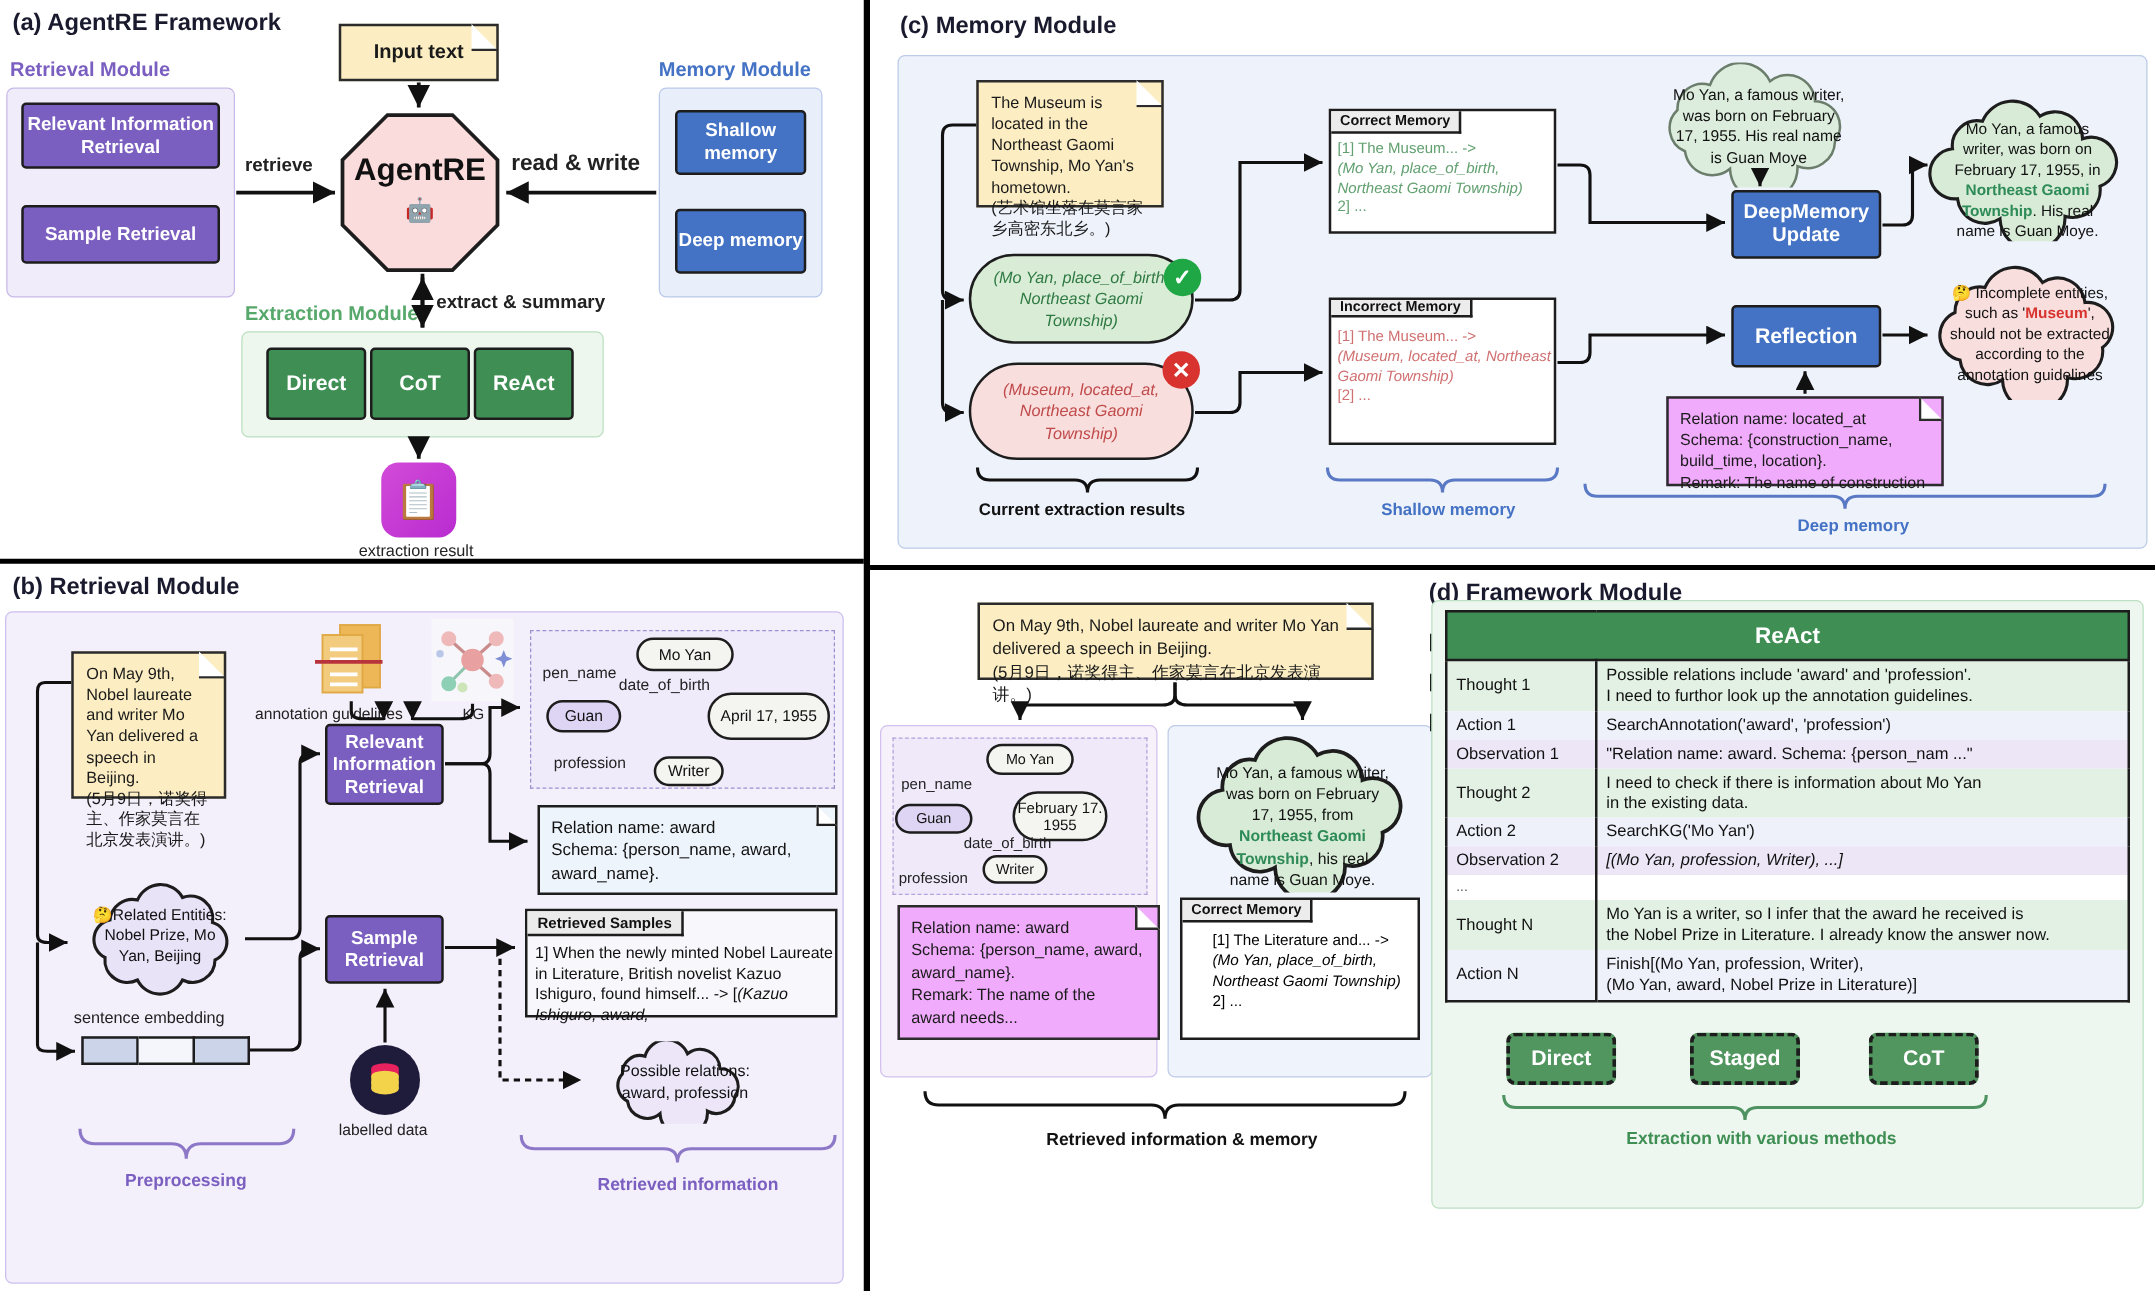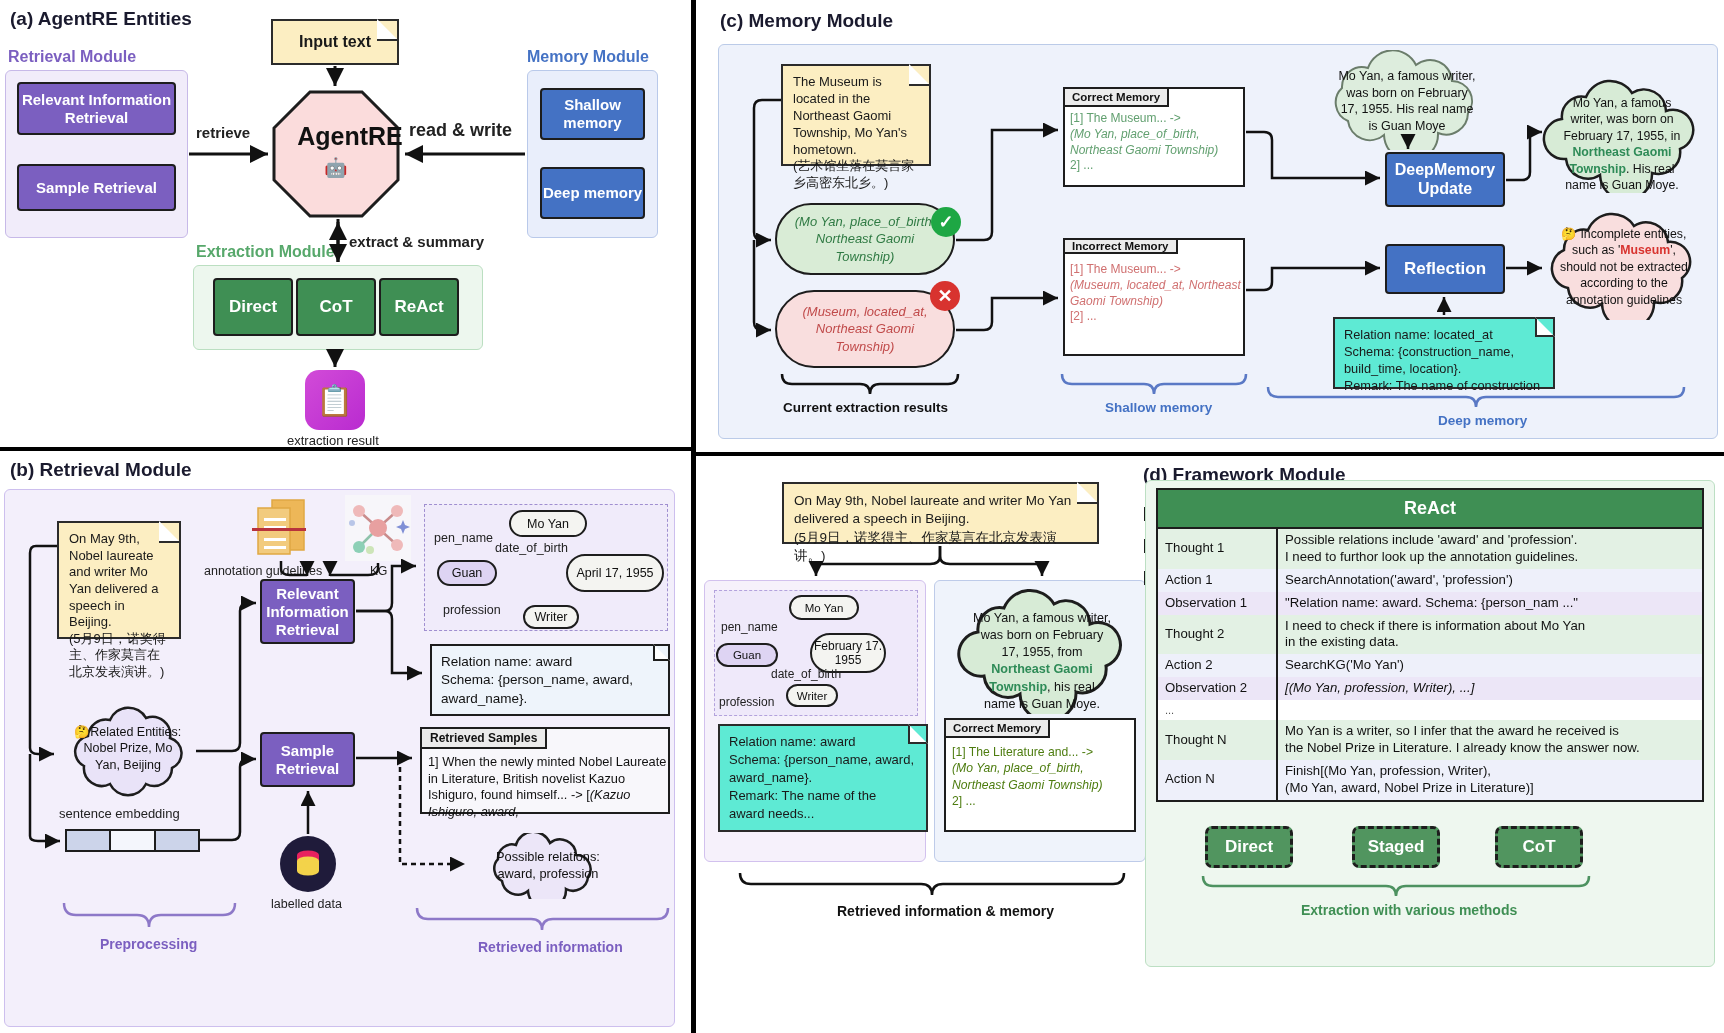--- a/index.html
+++ b/index.html
@@ -27,21 +27,21 @@
     color:#1a1a1a;
   }
   .note::after{
     content:""; position:absolute; top:-2px; right:-2px;
     width:20px; height:20px; background:#ffffff;
     border-left:2px solid #2b2b2b; border-bottom:2px solid #2b2b2b;
     clip-path: polygon(100% 0, 0 100%, 100% 100%);
     transform:scaleX(-1);
   }
   .dogear {
-    position:absolute; background:#5eead4;
+    position:absolute; background:#f0abfc;
     border:2px solid #2b2b2b; font-size:13.5px; line-height:1.35;
     padding:7px 9px; color:#1a1a1a;
   }
   .dogear::after{
     content:""; position:absolute; top:-2px; right:-2px;
     width:18px; height:18px; background:#ffffff;
     border-left:2px solid #2b2b2b; border-bottom:2px solid #2b2b2b;
     clip-path: polygon(0 0, 100% 100%, 0 100%);
   }
 
@@ -79,21 +79,21 @@
   .ital { font-style:italic; }
 </style>
 </head>
 <body>
 
 <div class="divv" style="left:691px;top:0;width:5px;height:1033px;"></div>
 <div class="divh" style="left:0;top:447px;width:691px;height:4px;"></div>
 <div class="divh" style="left:696px;top:452px;width:1028px;height:4px;"></div>
 
 <div class="panel" style="left:0;top:0;width:691px;height:447px;">
-  <div class="ptitle" style="position:absolute;left:10px;top:8px;">(a) AgentRE Entities</div>
+  <div class="ptitle" style="position:absolute;left:10px;top:8px;">(a) AgentRE Framework</div>
 
   <div class="cap" style="left:8px;top:48px;font-size:16px;color:#7b5fc0;">Retrieval Module</div>
   <div class="cap" style="left:527px;top:48px;font-size:16px;color:#4472c4;">Memory Module</div>
   <div class="cap" style="left:196px;top:243px;font-size:16px;color:#57a86b;">Extraction Module</div>
 
   <div class="groupbox" style="left:5px;top:70px;width:183px;height:168px;background:#f1ecfa;border:1px solid #c7b9e8;"></div>
   <div class="rbox purpleBox" style="left:17px;top:82px;width:159px;height:53px;font-size:15px;line-height:1.18;">
     <span>Relevant Information Retrieval</span>
   </div>
   <div class="rbox purpleBox" style="left:17px;top:164px;width:159px;height:47px;font-size:15px;">
@@ -120,21 +120,21 @@
   </div>
 
   <div class="note" style="left:271px;top:19px;width:128px;height:46px;display:flex;align-items:center;justify-content:center;font-weight:bold;font-size:16px;">
     <span>Input text</span>
   </div>
 
   <div style="position:absolute;left:272px;top:90px;width:128px;height:128px;">
     <svg width="128" height="128" viewBox="0 0 128 128">
       <polygon points="38,2 90,2 126,38 126,90 90,126 38,126 2,90 2,38" fill="#fbdcdc" stroke="#1d1d1d" stroke-width="3"></polygon>
     </svg>
-    <div style="position:absolute;left:0;top:32px;width:128px;text-align:center;font-size:25px;font-weight:bold;margin-left:14px;">AgentRE</div>
+    <div style="position:absolute;left:0;top:32px;width:128px;text-align:center;font-size:25px;font-weight:bold;">AgentRE</div>
     <div style="position:absolute;left:0;top:66px;width:128px;text-align:center;font-size:19px;">🤖</div>
   </div>
 
   <div class="lbl" style="left:196px;top:124px;font-weight:bold;font-size:15px;">retrieve</div>
   <div class="lbl" style="left:409px;top:120px;font-weight:bold;font-size:18px;">read &amp; write</div>
   <div class="lbl" style="left:349px;top:233px;font-weight:bold;font-size:15px;">extract &amp; summary</div>
 
   <div style="position:absolute;left:305px;top:370px;width:60px;height:60px;border-radius:14px;
               background:linear-gradient(135deg,#d24bd8,#b92bd0);display:flex;align-items:center;justify-content:center;font-size:30px;">📋</div>
   <div class="lbl" style="left:287px;top:433px;font-size:13px;">extraction result</div>
@@ -481,21 +481,21 @@
       <path d="M40,48 a22,22 0 0,1 26,-24 a28,28 0 0,1 50,-4 a24,24 0 0,1 36,20
                a22,22 0 0,1 16,42 a24,24 0 0,1 -30,26 a28,28 0 0,1 -56,2
                a24,24 0 0,1 -36,-18 a22,22 0 0,1 -6,-44 z" fill="#d7ebd6" stroke="#1d1d1d" stroke-width="3"></path>
     </svg>
     <div style="position:absolute;left:34px;top:26px;width:140px;text-align:center;font-size:12.6px;line-height:1.36;">
       <span>Mo Yan, a famous writer, was born on February 17, 1955, from </span><b style="color:#2e8b57;">Northeast Gaomi Township</b><span>, his real name is Guan Moye.</span>
     </div>
   </div>
   <div style="position:absolute;left:248px;top:262px;width:192px;height:114px;border:2px solid #1d1d1d;background:#fff;">
     <div style="position:absolute;left:0;top:0;background:#ececec;border-bottom:2px solid #1d1d1d;border-right:2px solid #1d1d1d;padding:2px 7px;font-size:11.5px;font-weight:bold;">Correct Memory</div>
-    <div style="position:absolute;left:6px;top:24px;width:182px;font-size:12.2px;line-height:1.34;color:#4d7c0f;">
+    <div style="position:absolute;left:24px;top:24px;width:182px;font-size:12.2px;line-height:1.34;color:#000000;">
       [1] The Literature and... -&gt;<br><span class="ital">(Mo Yan, place_of_birth, Northeast Gaomi Township)</span><br>2] ...
     </div>
   </div>
 
   <div style="position:absolute;left:42px;top:415px;width:388px;height:28px;">
     <svg width="388" height="28" viewBox="0 0 388 28">
       <path d="M2,2 q0,11 11,11 L183,13 q11,0 11,11 q0,-11 11,-11 L375,13 q11,0 11,-11" fill="none" stroke="#111" stroke-width="2.5"></path>
     </svg>
   </div>
   <div class="cap" style="left:141px;top:447px;color:#111;font-size:14px;">Retrieved information &amp; memory</div>

